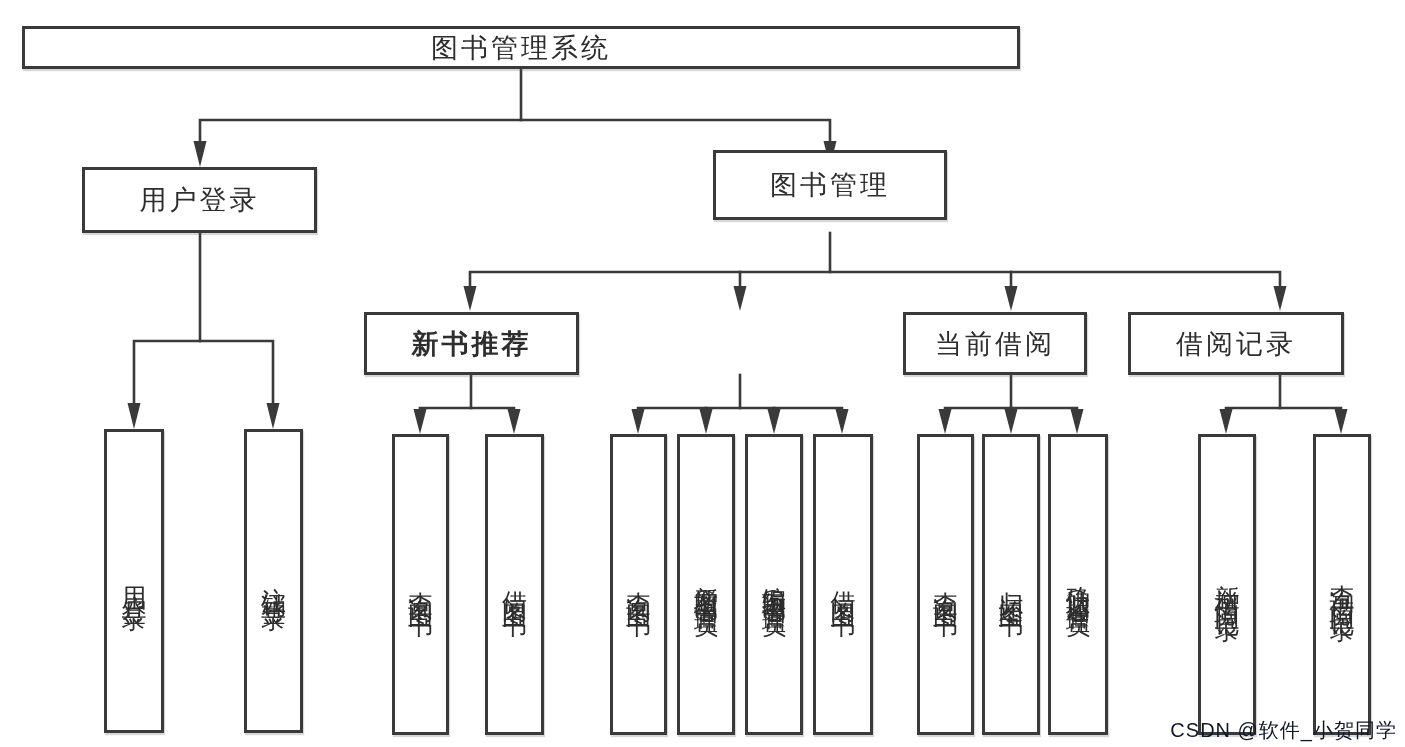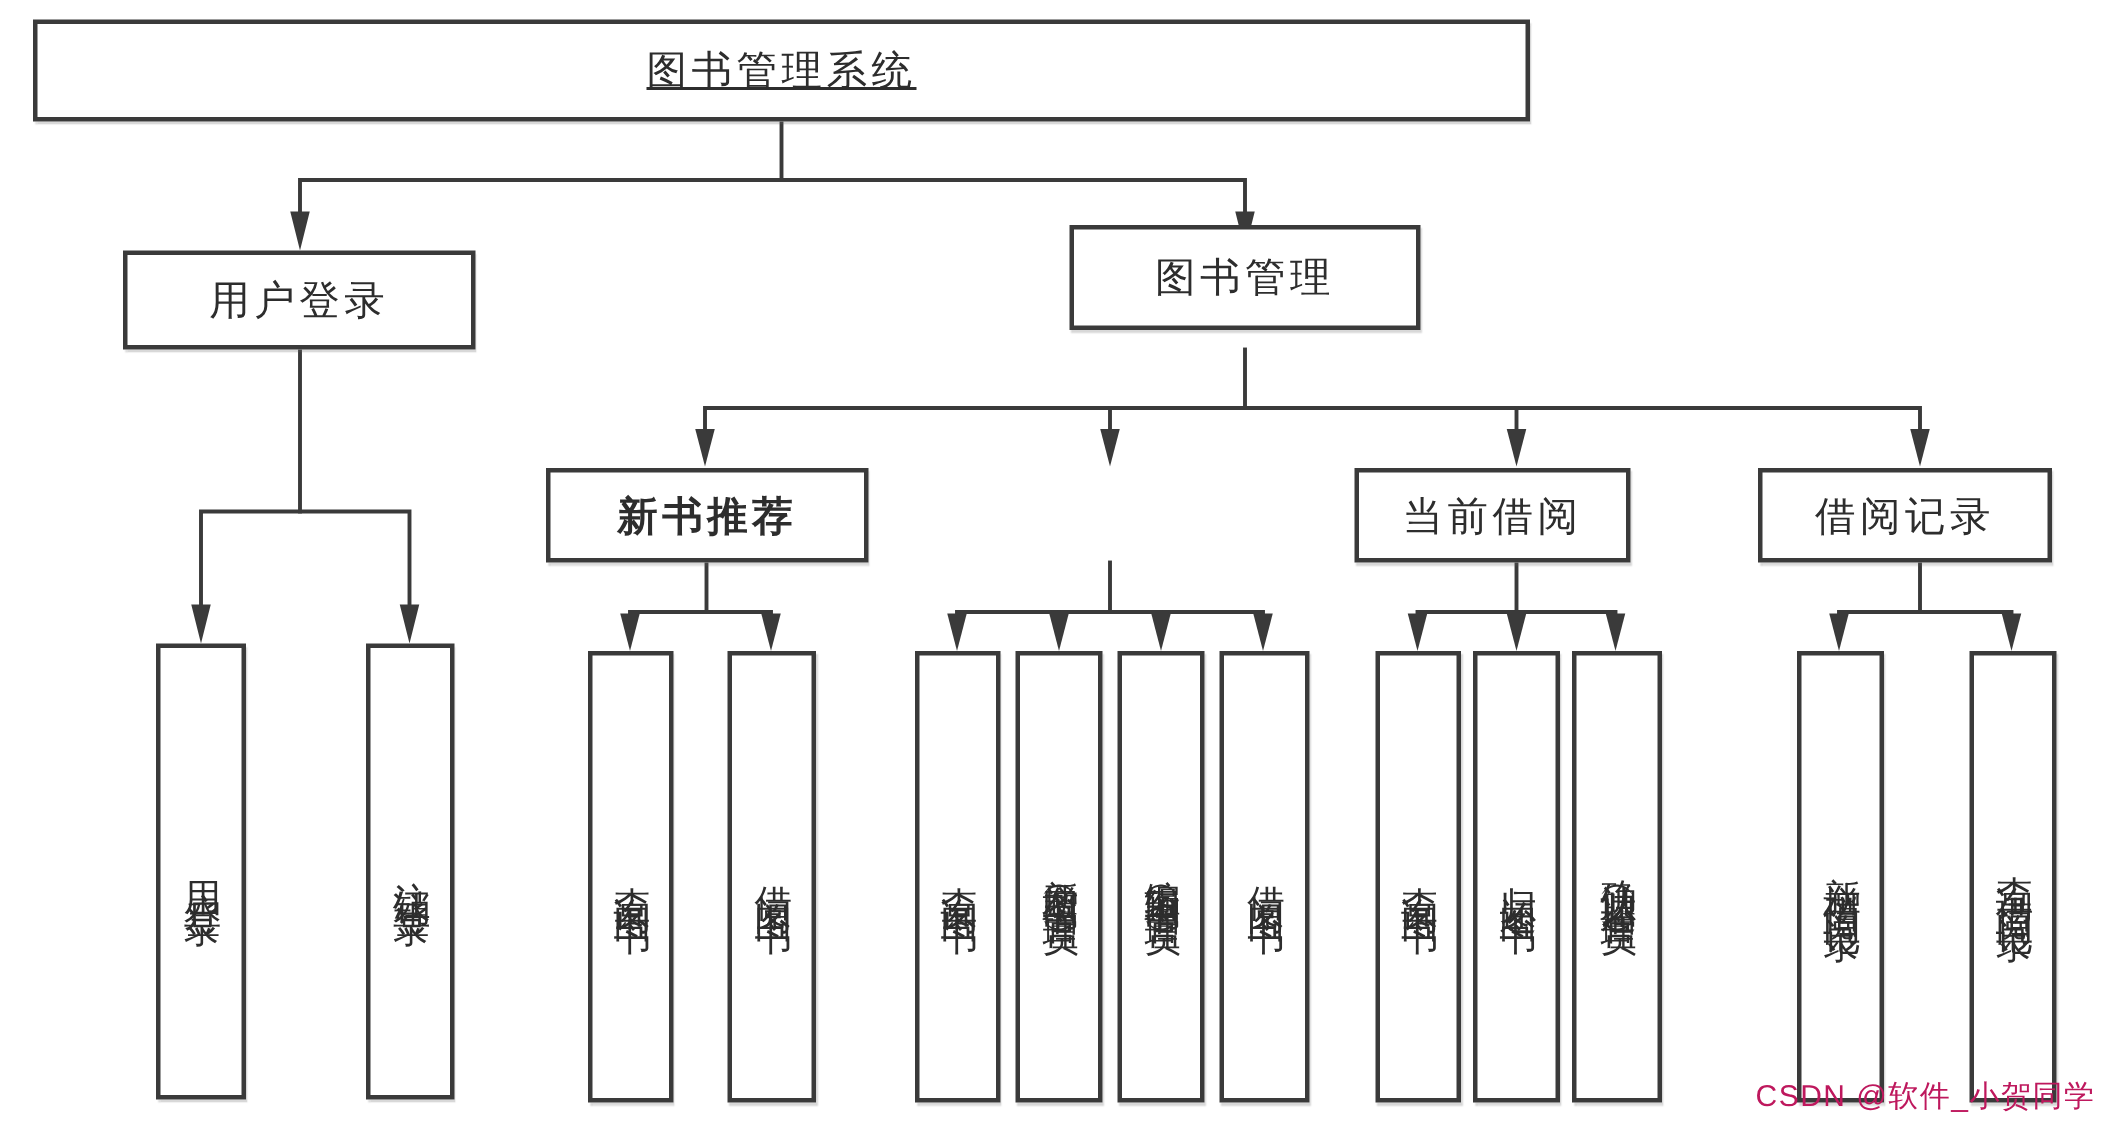--- a/index.html
+++ b/index.html
@@ -67,21 +67,21 @@
     letter-spacing: 4px;
     font-size: 24px;
   }
 
   .watermark {
     position: absolute;
     right: 8px;
     bottom: 3px;
     font-size: 20px;
     letter-spacing: 1px;
-    color: #be185d;
+    color: #0f172a;
     white-space: nowrap;
   }
 </style>
 </head>
 <body>
 
 <div class="canvas">
 
   <svg class="connectors" viewBox="0 0 1405 747" xmlns="http://www.w3.org/2000/svg">
 
@@ -138,38 +138,38 @@
     </g>
 
     <g>
       <path class="line" d="M1280,375 L1280,408"></path>
       <path class="line" d="M1226,414 L1226,408 L1341,408 L1341,414"></path>
       <path class="arrowhead" d="M1219.5,409 L1232.5,409 L1226,434 Z"></path>
       <path class="arrowhead" d="M1334.5,409 L1347.5,409 L1341,434 Z"></path>
     </g>
   </svg>
 
-  <div class="hbox" style="left:22px; top:13px; width:998px; height:68px;text-decoration:underline;">
+  <div class="hbox" style="left:22px; top:26px; width:998px; height:43px;">
     <span>图书管理系统</span>
   </div>
 
   <div class="hbox" style="left:82px; top:167px; width:235px; height:66px;">
     <span>用户登录</span>
   </div>
   <div class="hbox" style="left:713px; top:150px; width:234px; height:70px;">
     <span>图书管理</span>
   </div>
 
   <div class="hbox" style="left:364px; top:312px; width:215px; height:63px;font-weight:bold;">
     <span>新书推荐</span>
   </div>
   <div class="hbox" style="left:903px; top:312px; width:184px; height:63px;">
     <span>当前借阅</span>
   </div>
-  <div class="hbox" style="left:1172px; top:312px; width:196px; height:63px;">
+  <div class="hbox" style="left:1128px; top:312px; width:216px; height:63px;">
     <span>借阅记录</span>
   </div>
 
   <div class="vbox" style="left:104px; top:429px; width:60px; height:304px;">
     <span class="vlabel">用户登录</span>
   </div>
   <div class="vbox" style="left:244px; top:429px; width:59px; height:304px;">
     <span class="vlabel">注销登录</span>
   </div>
 

